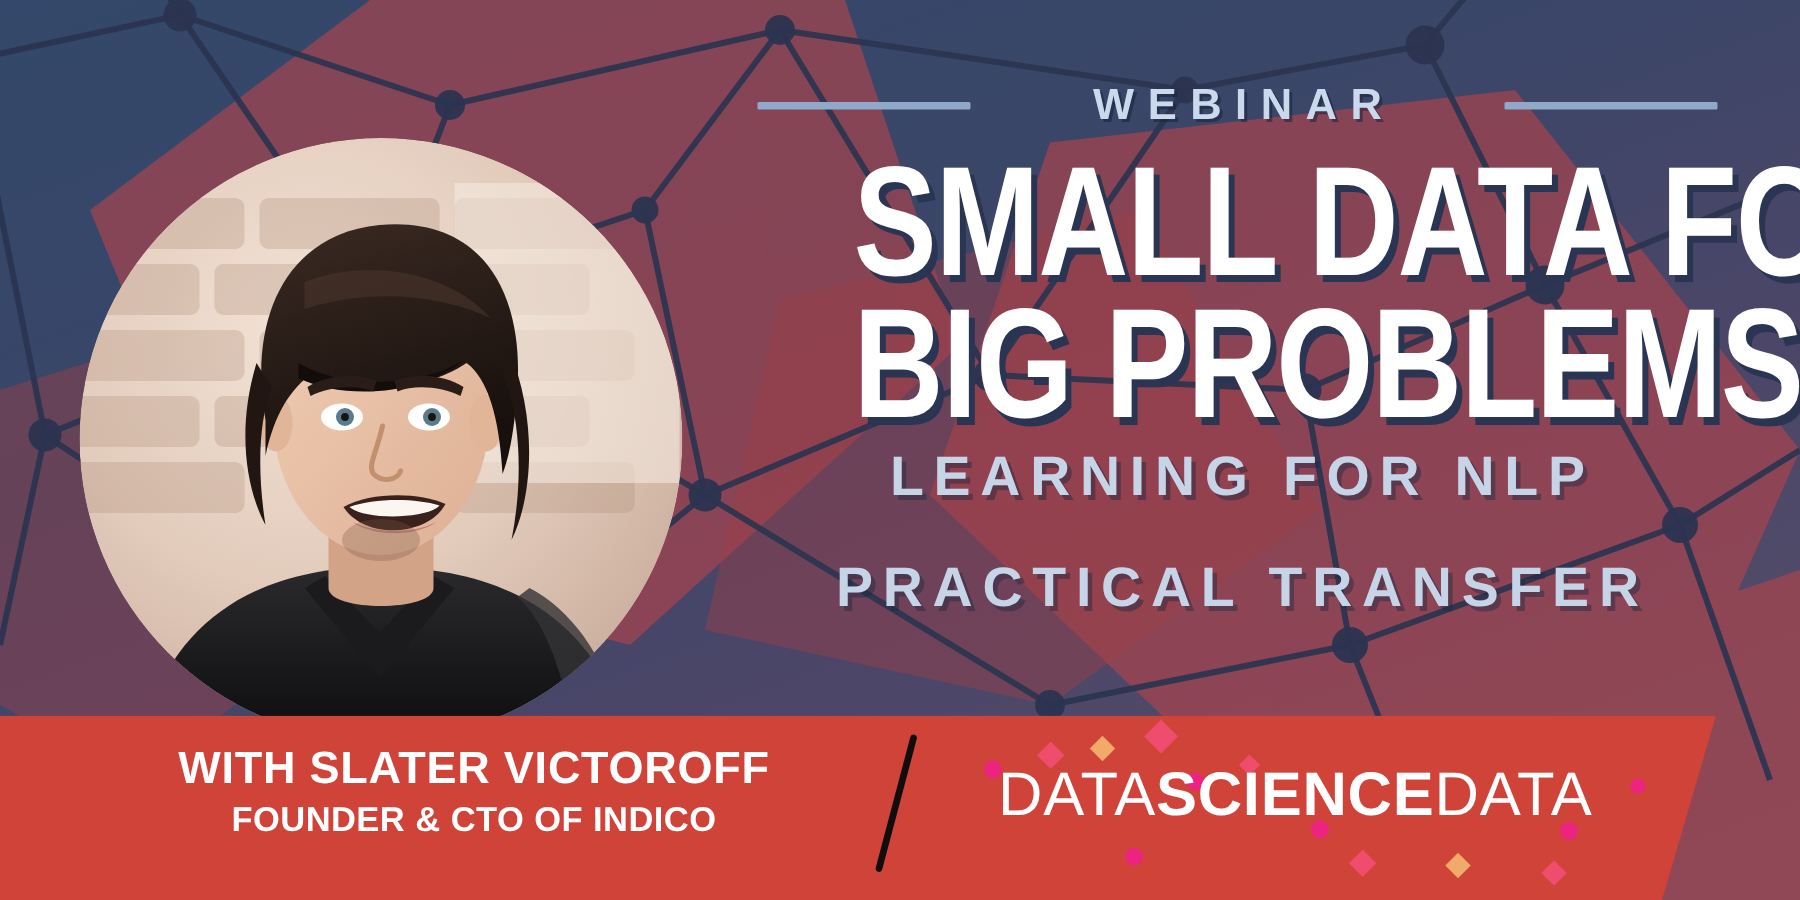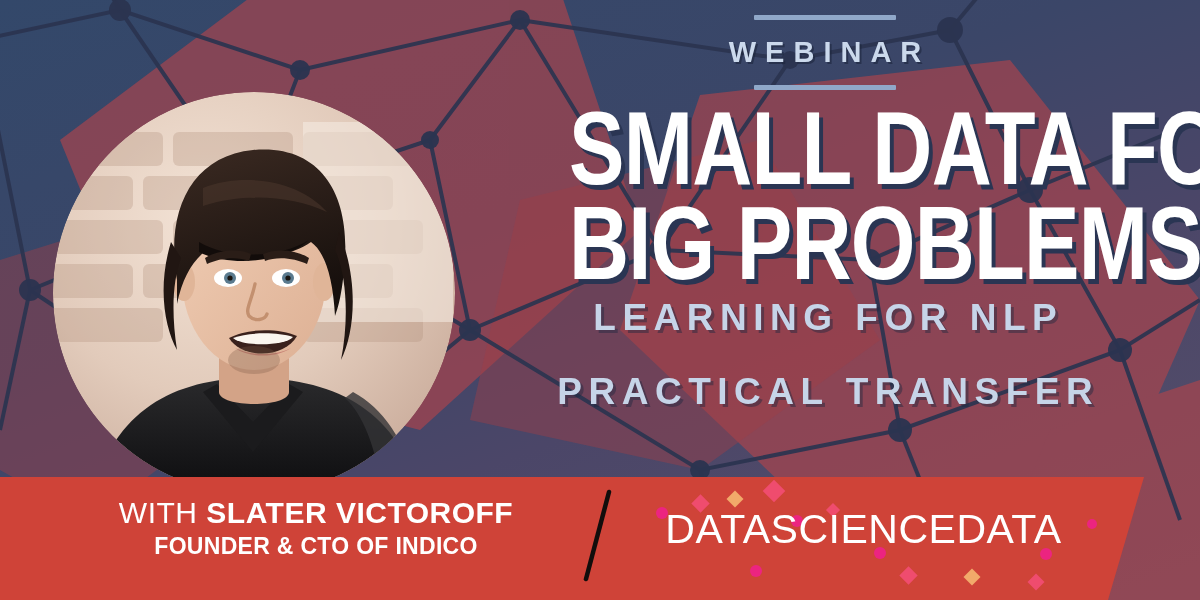--- a/index.html
+++ b/index.html
@@ -48,24 +48,23 @@
     position: absolute;
     left: 505px;
     top: 50px;
     width: 640px;
     text-align: center;
   }
 
   .eyebrow-row {
     display: flex;
     align-items: center;
-    justify-content: flex-end;
+    justify-content: space-between;
     gap: 16px;
     height: 40px;
-    flex-direction: column;
   }
   .rule {
     height: 5px;
     width: 142px;
     background: #90a8c9;
     border-radius: 1px;
     flex: 0 0 auto;
   }
   .eyebrow-text {
     color: #cbd9ec;
@@ -124,21 +123,21 @@
     width: 500px;
     text-align: center;
   }
   .speaker-line1 {
     font-size: 30px;
     letter-spacing: 0.5px;
     white-space: nowrap;
     color: #ffffff;
     line-height: 1.18;
   }
-  .speaker-line1 .with { font-weight: normal; }
+  .speaker-line1 .with { font-weight: bold; }
   .speaker-line1 .name { font-weight: bold; }
   .speaker-line2 {
     font-size: 23px;
     font-weight: bold;
     letter-spacing: 0.3px;
     white-space: nowrap;
     color: #ffffff;
     line-height: 1.18;
     margin-top: 3px;
   }
@@ -156,21 +155,21 @@
     left: 641px;
     top: 506px;
     width: 445px;
     text-align: center;
     color: #ffffff;
     font-size: 41px;
     letter-spacing: 0.5px;
     white-space: nowrap;
   }
   .logo .lt { font-weight: normal; margin-top: 16px; }
-  .logo .bd { font-weight: normal; }
+  .logo .bd { font-weight: bold; }
 </style>
 </head>
 <body>
 
 <div id="banner">
 
   <div class="bg-base"></div>
 
   <svg class="bg-poly" viewBox="0 0 1200 600">
     <g fill="#b4444a" opacity="0.62">

